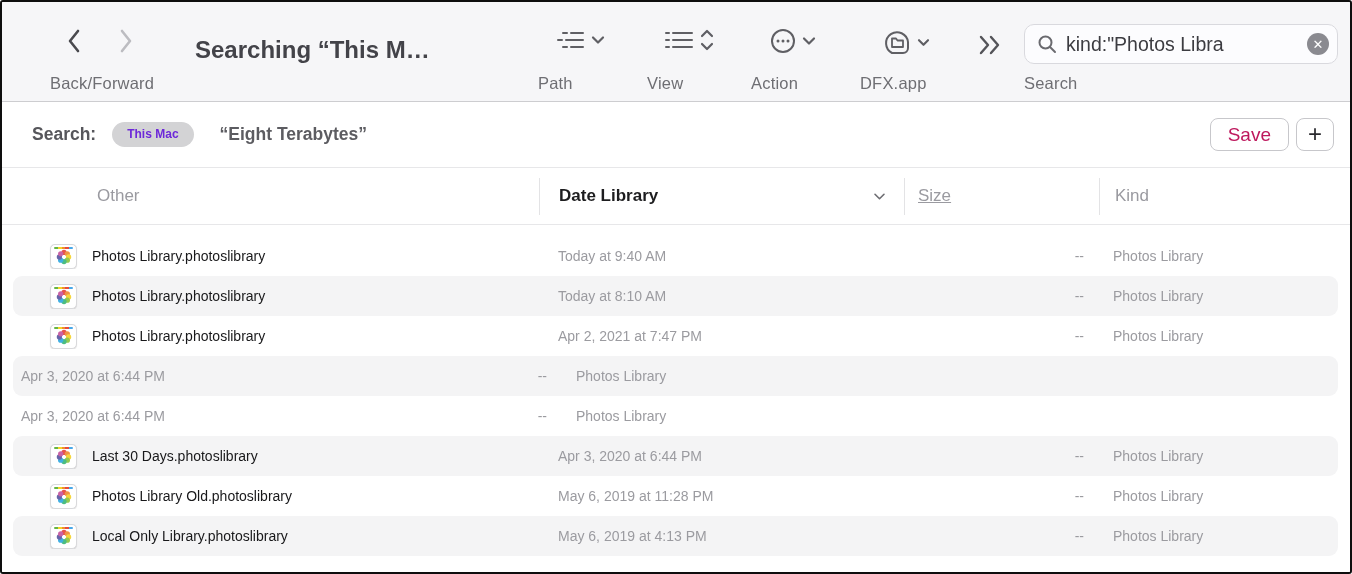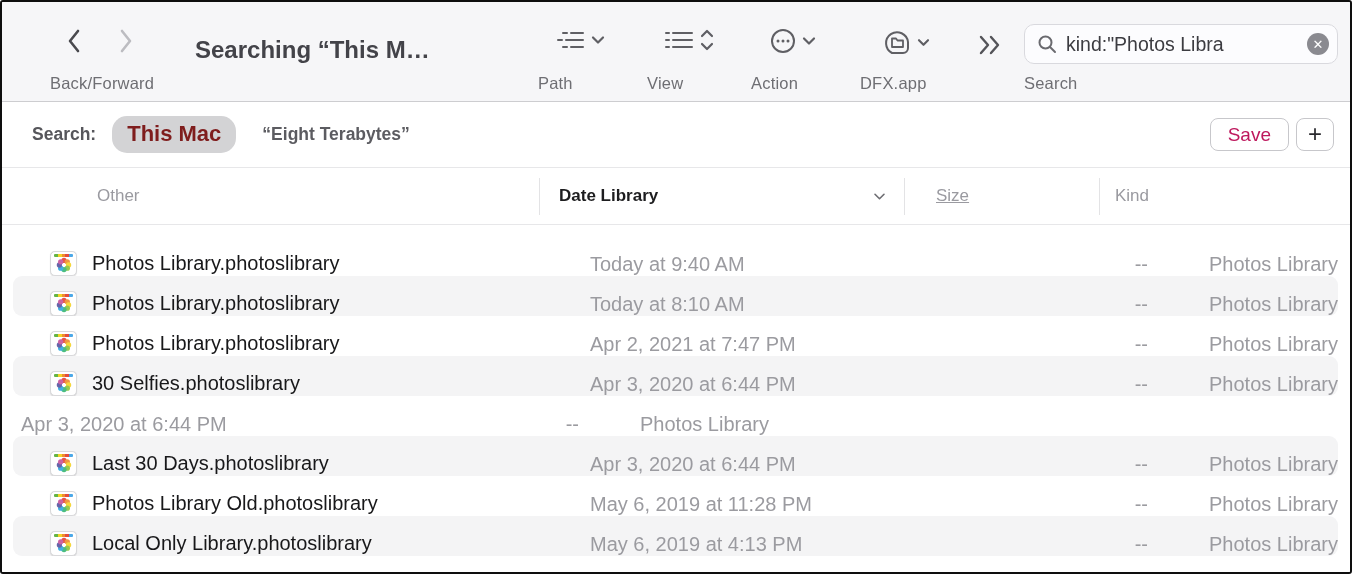--- a/index.html
+++ b/index.html
@@ -40,44 +40,44 @@
   .search-text { font-size:19.5px; color:#3c3c41; white-space:nowrap; overflow:hidden; flex:1; margin-left:9px; }
   .clear-btn { flex:0 0 auto; width:22px; height:22px; border-radius:50%; background:#8a8a90;
     color:#fff; display:flex; align-items:center; justify-content:center;
     font-size:13px; font-weight:700; line-height:1; }
 
   
   .search-bar { height:66px; flex:0 0 66px; background:#fff; border-bottom:1px solid #e7e7e9;
     display:flex; align-items:center; padding:0 16px 0 30px; }
   .sb-label { font-size:17.5px; font-weight:700; color:#56565b; }
   .scope-pill { margin-left:16px; background:#d3d3d5; border-radius:15px; padding:5px 15px 6px;
-    font-size:22px; font-weight:700; color:#7f1d1d; }
+    font-size:12px; font-weight:700; color:#6d28d9; }
   .sb-query { margin-left:26px; font-size:17.5px; font-weight:700; color:#5c5c61; }
   .sb-spacer { flex:1; }
   .btn { background:#fff; border:1px solid #c7c7cb; border-radius:8px; height:33px;
     display:flex; align-items:center; justify-content:center;
     font-size:19px; color:#be185d; }
   .save-btn { padding:0 17px; }
   .plus-btn { width:38px; margin-left:7px; font-size:24px; font-weight:400; color:#2a2a2e; padding-bottom:2px; }
 
   
   .list-header { height:57px; flex:0 0 57px; background:#fff; border-bottom:1px solid #e7e7e9;
     display:flex; align-items:center; font-size:17px; color:#9a9aa0; }
   .hc { height:100%; display:flex; align-items:center; position:relative; }
   .hc-other { width:537px; padding-left:95px; }
   .hc-date  { width:365px; padding-left:20px; color:#1d1d1f; font-weight:700; }
-  .hc-size  { width:195px; padding-left:32px;text-decoration:underline; }
+  .hc-size  { width:195px; padding-left:14px;text-decoration:underline; }
   .hc-kind  { flex:1; padding-left:16px; }
   .hc-date::before, .hc-size::before, .hc-kind::before {
     content:""; position:absolute; left:0; top:10px; height:37px; width:1px; background:#e3e3e5; }
   .sort-chevron { margin-left:auto; margin-right:18px; color:#6e6e73; }
 
   
   .rows { flex:1; background:#fff; padding-top:11px; overflow:hidden; }
-  .row { height:40px; display:flex; align-items:flex-end; position:relative; font-size:20px;gap:32px; }
+  .row { height:40px; display:flex; align-items:center; position:relative; font-size:14px; }
   .row.alt::before { content:""; position:absolute; left:11px; right:12px; top:0; bottom:0;
     background:var(--stripe,#f4f4f5); border-radius:9px; }
   .cell { position:relative; z-index:1; white-space:nowrap; overflow:hidden; }
   .c-name { width:537px; padding-left:48px; display:flex; align-items:center; gap:15px; color:#18181a; }
   .c-date { width:365px; padding-left:19px; color:#9b9ba0; }
   .c-size { width:195px; text-align:right; padding-right:15px; color:#9b9ba0; }
   .c-kind { flex:1; padding-left:14px; color:#9b9ba0; }
 
   .ph-icon { flex:0 0 auto; width:27px; height:25px; background:#fff;
     border:1px solid #d9d9db; border-radius:5px; position:relative; overflow:hidden;
@@ -294,38 +294,20 @@
           </svg>
         </span>
         <span class="nm">Photos Library.photoslibrary</span>
       </div>
       <div class="cell c-date">Apr 2, 2021 at 7:47 PM</div>
       <div class="cell c-size">--</div>
       <div class="cell c-kind">Photos Library</div>
     </div>
 
     <div class="row alt">
-      <div class="cell c-name">
-        <span class="ph-icon">
-          <span class="ph-stripe"></span>
-          <svg class="ph-flower" width="17" height="17" viewBox="0 0 20 20">
-            <g opacity="0.92">
-              <circle cx="10" cy="4.6" r="3.1" fill="#e6453a"></circle>
-              <circle cx="13.9" cy="6.2" r="3.1" fill="#ef8d33"></circle>
-              <circle cx="15.4" cy="10" r="3.1" fill="#f5d32b"></circle>
-              <circle cx="13.9" cy="13.8" r="3.1" fill="#8cc63f"></circle>
-              <circle cx="10" cy="15.4" r="3.1" fill="#3cb878"></circle>
-              <circle cx="6.1" cy="13.8" r="3.1" fill="#31a8e0"></circle>
-              <circle cx="4.6" cy="10" r="3.1" fill="#5b57a2"></circle>
-              <circle cx="6.1" cy="6.2" r="3.1" fill="#c6559c"></circle>
-            </g>
-          </svg>
-        </span>
-        <span class="nm">30 Selfies.photoslibrary</span>
-      </div>
       <div class="cell c-date">Apr 3, 2020 at 6:44 PM</div>
       <div class="cell c-size">--</div>
       <div class="cell c-kind">Photos Library</div>
     </div>
 
     <div class="row">
       <div class="cell c-date">Apr 3, 2020 at 6:44 PM</div>
       <div class="cell c-size">--</div>
       <div class="cell c-kind">Photos Library</div>
     </div>

